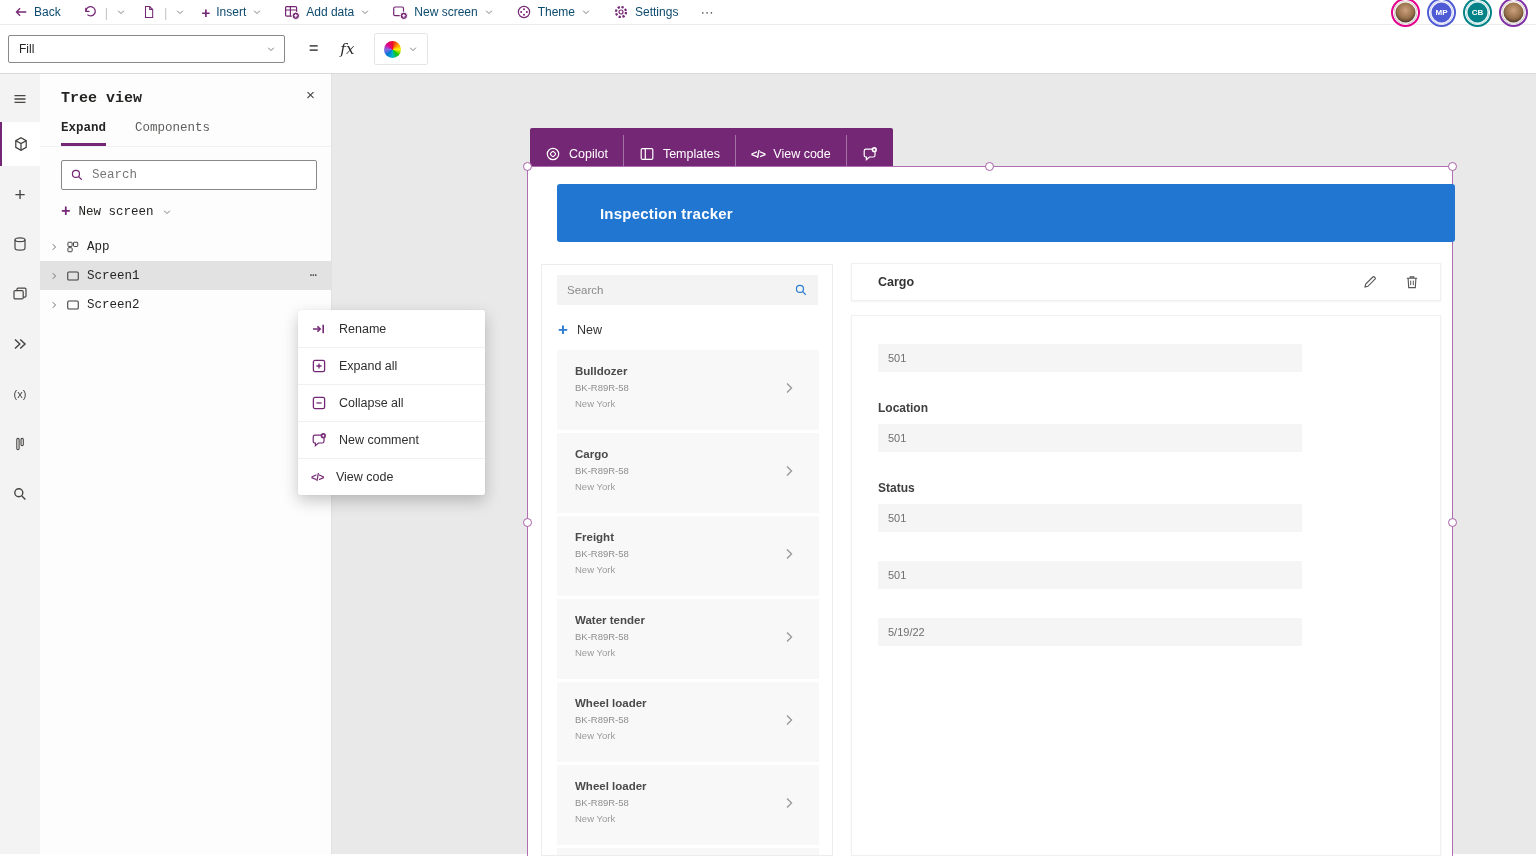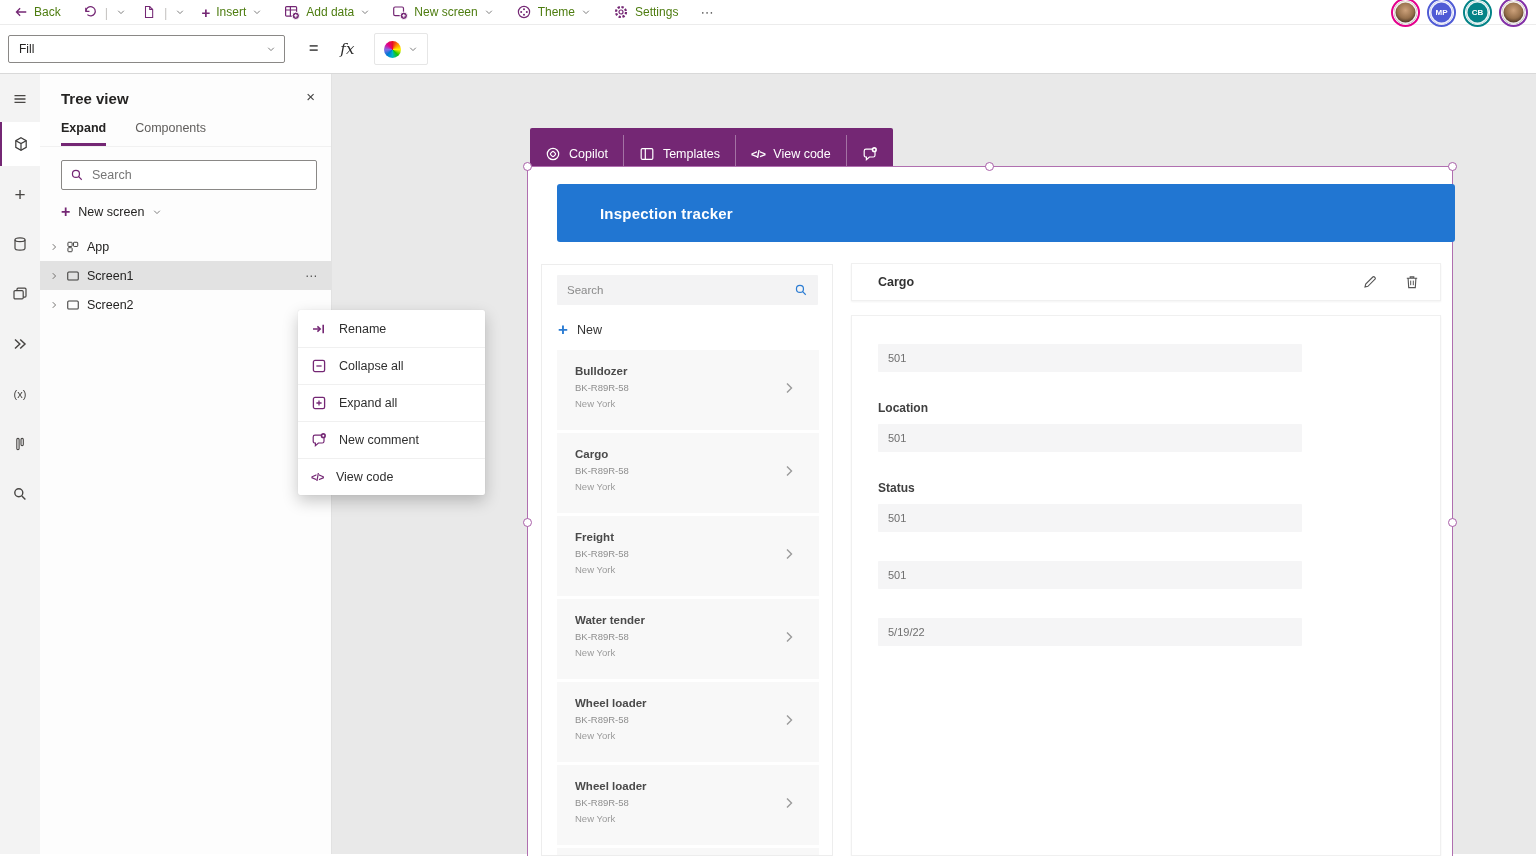--- a/index.html
+++ b/index.html
@@ -5,21 +5,21 @@
   * { margin:0; padding:0; box-sizing:border-box; }
   html,body { width:1536px; height:856px; overflow:hidden; background:#fff;
     font-family:"Liberation Sans","DejaVu Sans",sans-serif; color:#323130; }
   .ic { width:16px; height:16px; display:block; }
   .ic10 { width:10px; height:10px; }
   .ic14 { width:14px; height:14px; }
 
   
   .cmdbar { height:24px; display:flex; align-items:center; padding:0 6px 0 14px; background:#fff; }
   .cmdbar .grp { display:flex; align-items:center; gap:6px; margin-right:22px; cursor:pointer; }
-  .cmdbar .lbl { font-size:12px; color:#4d7c0f; }
+  .cmdbar .lbl { font-size:12px; color:#0c4a6e; }
   .cmdbar .sep { color:#c8c6c4; font-size:13px; margin:0 2px; }
   .purple { color:#742774; }
   .gray-ic { color:#6b6b6b; }
   .spacer { flex:1; }
   .avatars { display:flex; align-items:center; gap:7px; padding-right:2px; }
   .avatar { width:23px; height:23px; border-radius:50%; display:flex; align-items:center; justify-content:center;
     font-size:8px; font-weight:bold; color:#fff; box-shadow:inset 0 0 0 1.5px rgba(255,255,255,.9); cursor:pointer; }
   .ring { padding:1px; border-radius:50%; border:2px solid transparent; }
   .photo { background:radial-gradient(circle at 50% 40%, #cda27b 0%, #96704c 45%, #33241a 78%); }
 
@@ -38,21 +38,21 @@
   .fxinput { flex:1; height:100%; }
 
   
   .workspace { display:flex; height:780px; }
 
   .rail { width:40px; background:#f3f3f3; display:flex; flex-direction:column; align-items:stretch; padding-top:8px; }
   .railbtn { height:44px; display:flex; align-items:center; justify-content:center; color:#484644; cursor:pointer; }
   .railbtn + .railbtn { margin-top:6px; }
   .railbtn.sel { background:#fff; border-left:2px solid #742774; color:#3b3a39; }
 
-  .treepanel { width:292px; background:#fdfdfd; border-right:1px solid #e2e2e2; position:relative; }
+  .treepanel { width:292px; background:#fdfdfd; border-right:1px solid #e2e2e2; position:relative;font-family:Liberation Mono, monospace; }
   .tp-title { font-size:15px; font-weight:700; color:#252423; padding:16px 0 0 21px; }
   .tp-close { position:absolute; top:14px; right:16px; font-size:15px; color:#444; cursor:pointer; }
   .tp-tabs { display:flex; gap:29px; padding:14px 0 0 21px; border-bottom:1px solid #f1f1f1; }
   .tp-tab { font-size:12.5px; color:#605e5c; padding-bottom:8px; cursor:pointer; }
   .tp-tab.active { color:#252423; font-weight:700; border-bottom:3px solid #742774; }
   .tp-search { margin:13px 14px 0 21px; height:30px; border:1px solid #8a8886; border-radius:2px;
     display:flex; align-items:center; gap:8px; padding:0 8px; background:#fff; }
   .tp-search input { border:0; outline:0; flex:1; font-size:12.5px; color:#333; background:transparent;
     font-family:inherit; }
   .tp-search input::placeholder { color:#767676; }
@@ -590,29 +590,29 @@
 
 <div class="ctxmenu">
   <div class="ctxitem">
     <svg class="ic purple">
         <use href="#i-rename"></use>
       </svg>
     <span>Rename</span>
   </div>
   <div class="ctxitem">
     <svg class="ic purple">
+        <use href="#i-expand"></use>
+      </svg>
+    <span>Expand all</span>
+  </div>
+  <div class="ctxitem">
+    <svg class="ic purple">
         <use href="#i-collapse"></use>
       </svg>
     <span>Collapse all</span>
-  </div>
-  <div class="ctxitem">
-    <svg class="ic purple">
-        <use href="#i-expand"></use>
-      </svg>
-    <span>Expand all</span>
   </div>
   <div class="ctxitem">
     <svg class="ic purple">
         <use href="#i-comment-dark"></use>
       </svg>
     <span>New comment</span>
   </div>
   <div class="ctxitem">
     <span class="codeic">&lt;/&gt;</span>
     <span>View code</span>

